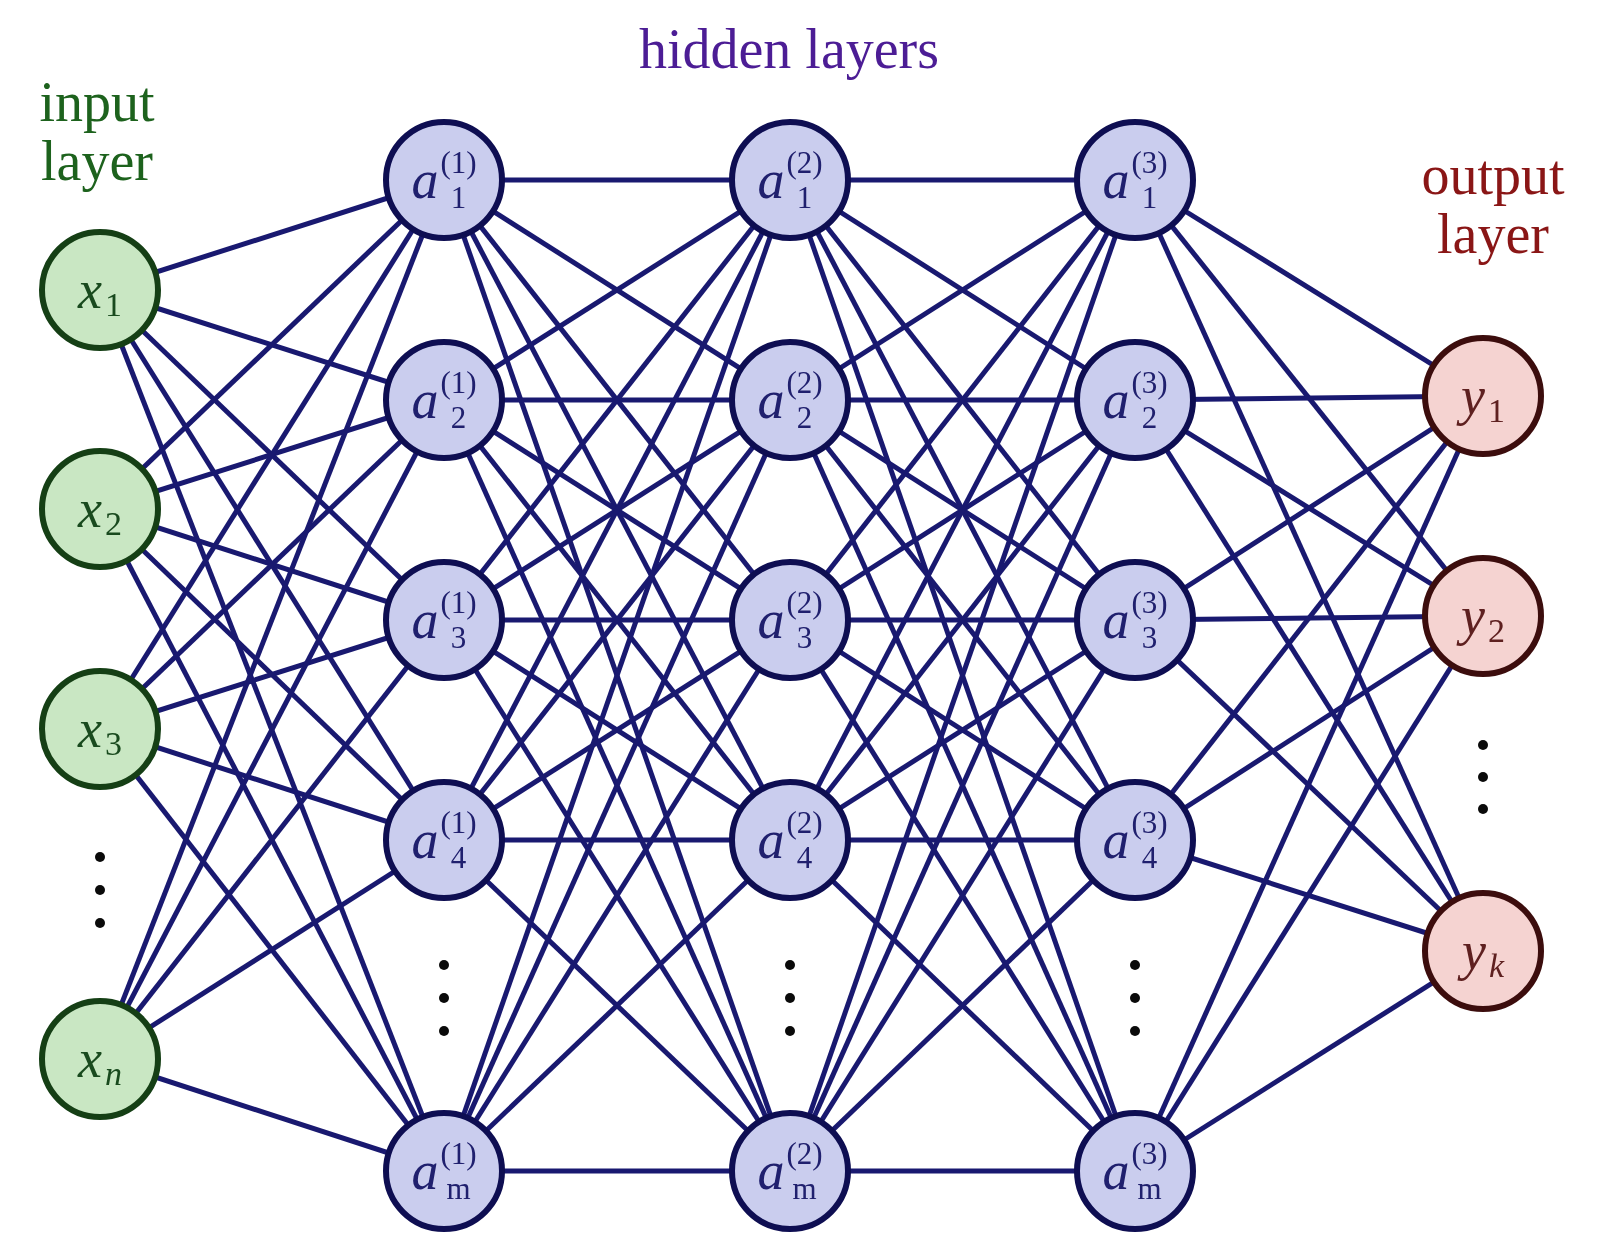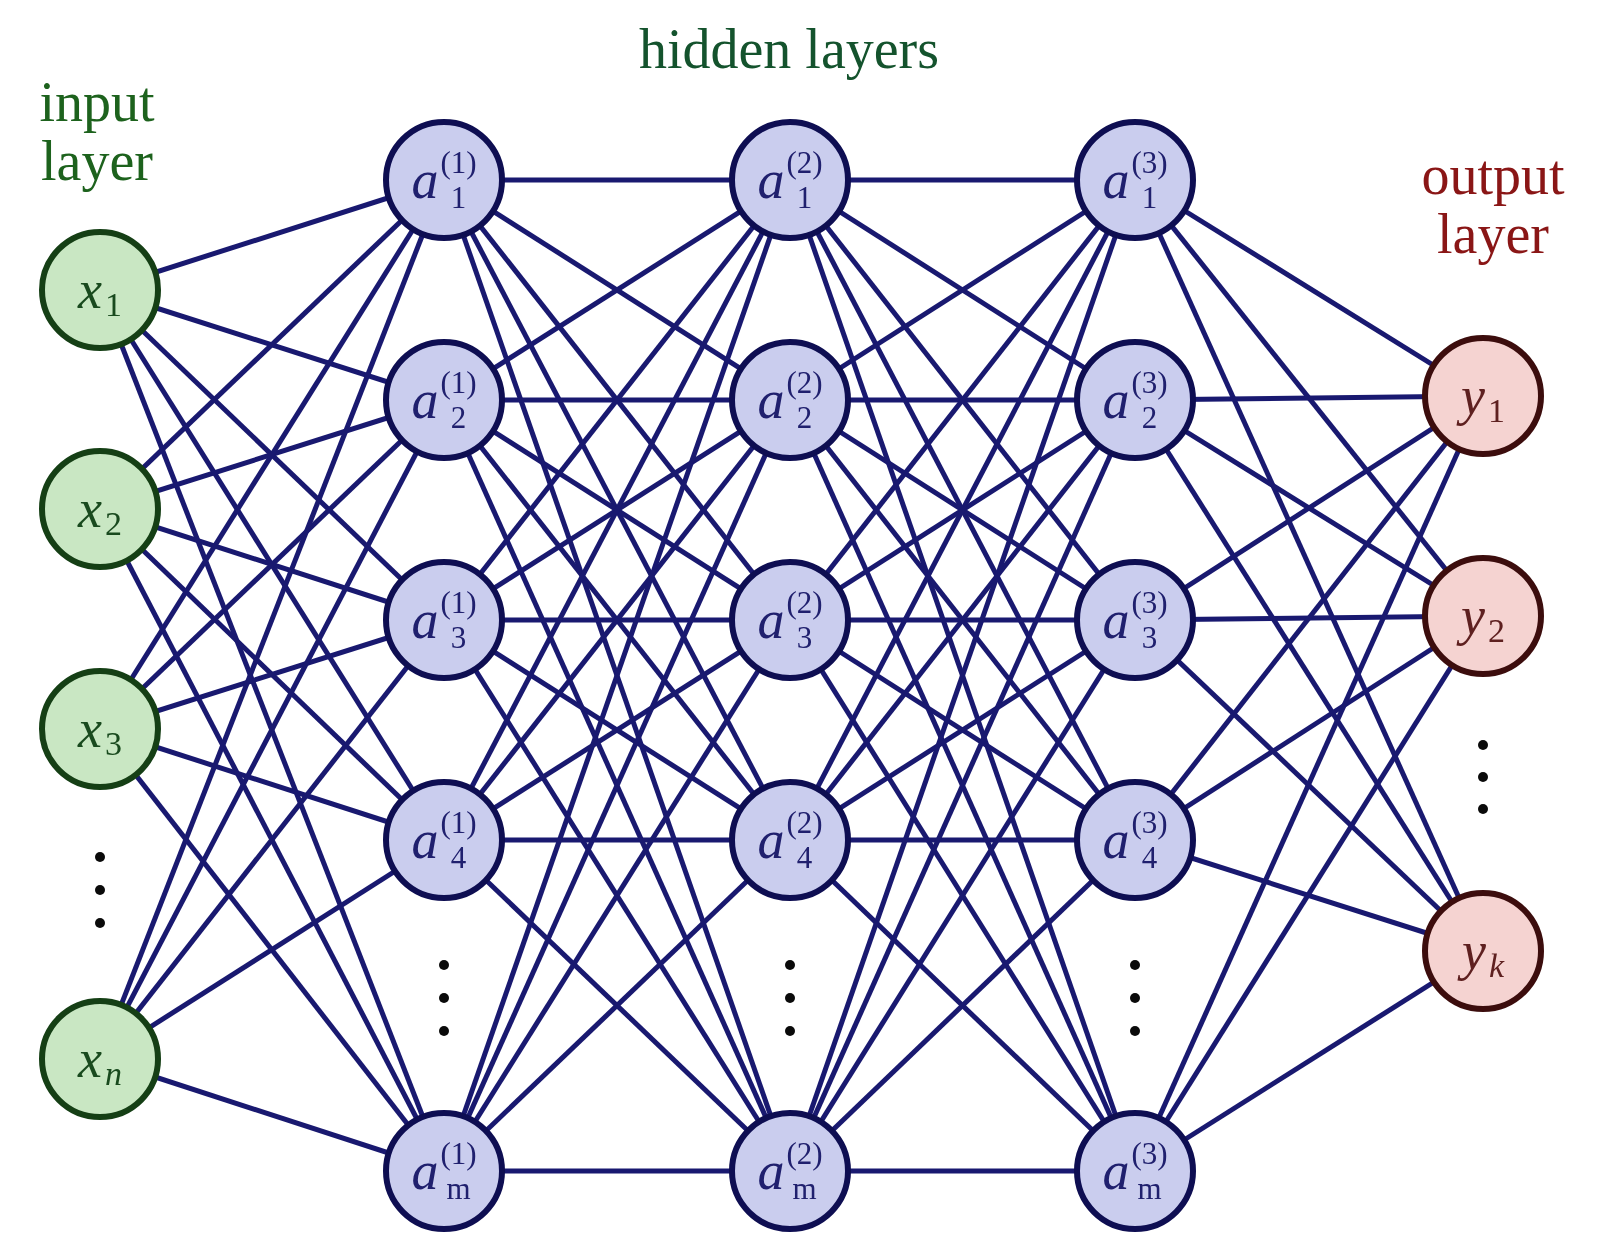--- a/index.html
+++ b/index.html
@@ -321,21 +321,21 @@
         <span class="lbl-base">y</span>
         <span class="lbl-sub-inline italic">k</span>
       </div>
     </div>
 
   <div class="layer-title" id="t-input" style="color: rgb(29, 98, 29);">
     <div>input</div>
     <div>layer</div>
   </div>
 
-  <div class="layer-title" id="t-hidden" style="color: #14532d;">
+  <div class="layer-title" id="t-hidden" style="color: #4c1d95;">
     <div>hidden layers</div>
   </div>
 
   <div class="layer-title" id="t-output" style="color: rgb(138, 22, 22);">
     <div>output</div>
     <div>layer</div>
   </div>
 </div>
 
 </body></html>

